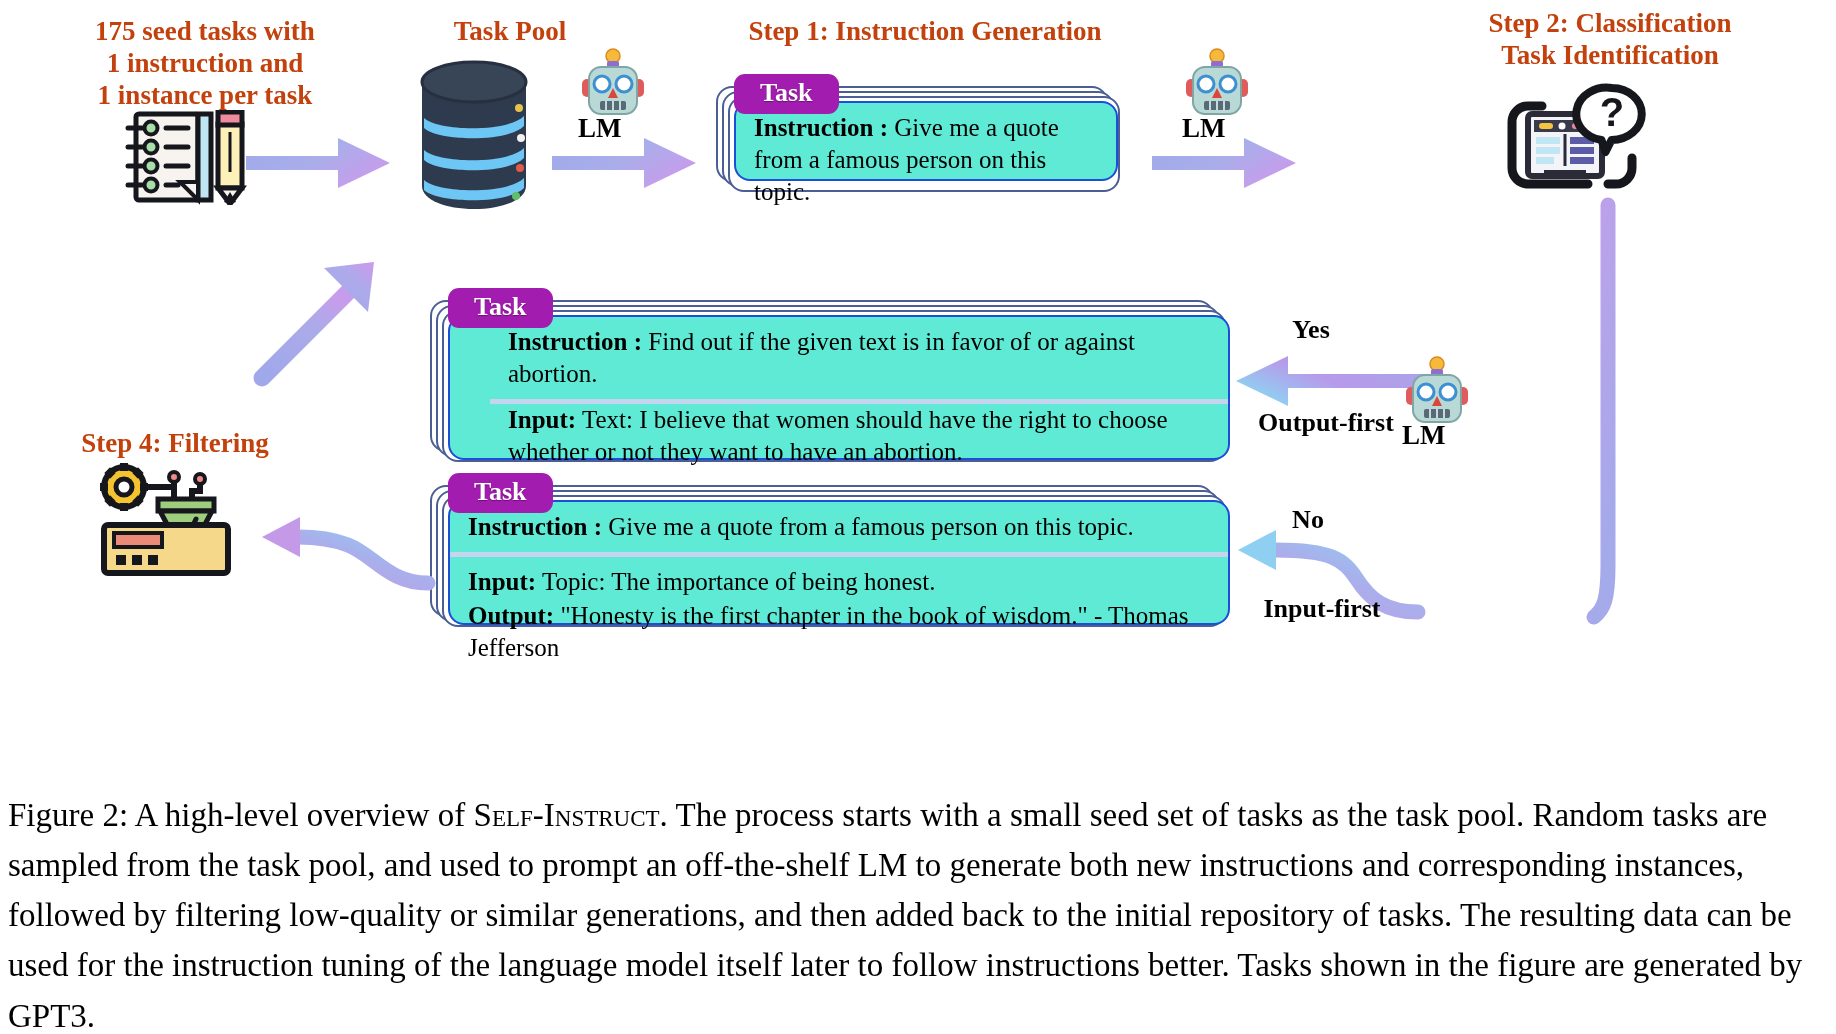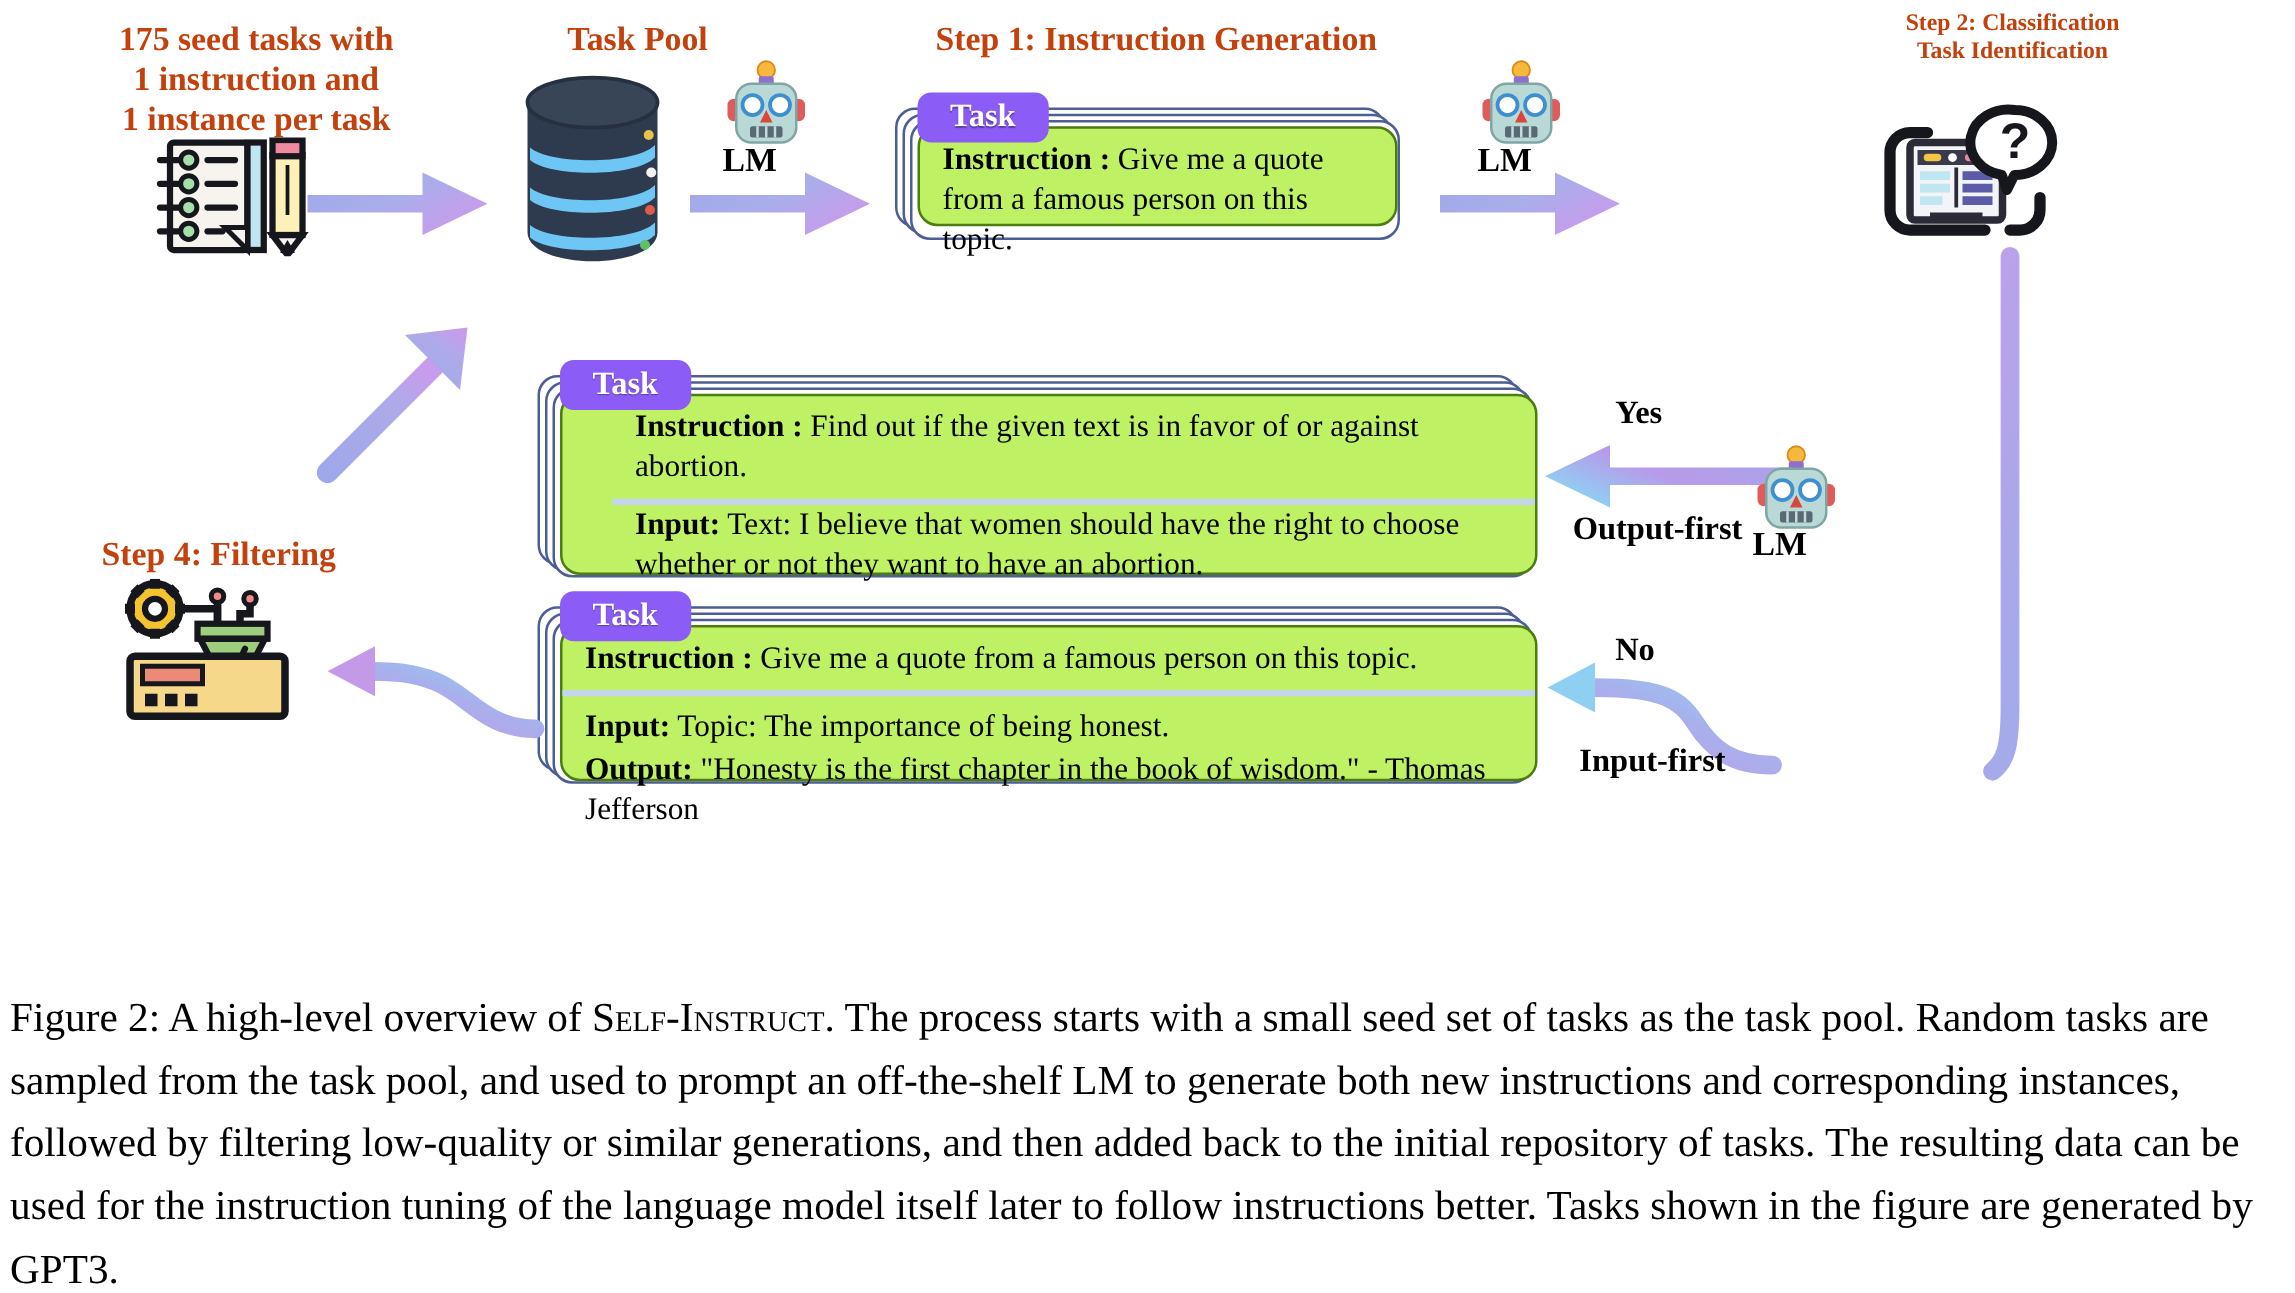--- a/index.html
+++ b/index.html
@@ -19,21 +19,21 @@
     font-family: "Liberation Serif", serif;
     font-weight: bold;
     color: #c2410c;
     text-align: center;
     line-height: 1.18;
     white-space: pre-line;
   }
   .h-seed   { left: 60px;  top: 16px;  width: 290px; font-size: 27px; }
   .h-pool   { left: 420px; top: 16px;  width: 180px; font-size: 27px; }
   .h-step1  { left: 700px; top: 16px;  width: 450px; font-size: 27px; }
-  .h-step2  { left: 1430px;top: 8px;   width: 360px; font-size: 19px; }
+  .h-step2  { left: 1430px;top: 8px;   width: 360px; font-size: 27px; }
   .h-step3  { left: 530px; top: 305px; width: 560px; font-size: 27px; }
   .h-step4  { left: 45px;  top: 428px; width: 260px; font-size: 27px; }
 
   .lm-label {
     font-family: "Liberation Serif", serif;
     font-weight: bold; font-size: 27px; color: #000; 
   }
   .branch-label {
     font-family: "Liberation Serif", serif;
     font-weight: bold; font-size: 26px; color: #000; text-align: center;
@@ -43,28 +43,28 @@
   
   .card-stack { position: absolute; }
   .card-ghost {
     position: absolute;
     border: 2px solid #4c5f94;
     border-radius: 16px;
     background: #ffffff;
   }
   .card-main {
     position: absolute;
-    border: 2px solid #4d7c0f;
+    border: 2px solid #1d4ed8;
     border-radius: 16px;
-    background: #bef264;
+    background: #5eead4;
     overflow: visible;
   }
   .card-tab {
     position: absolute;
-    background: #8b5cf6;
+    background: #a21caf;
     color: #ffffff;
     font-family: "Liberation Serif", serif;
     font-weight: bold;
     font-size: 26px;
     border-radius: 11px;
     padding: 4px 26px 6px 26px;
     z-index: 6;
     text-shadow: 0 1px 1px rgba(0,0,0,.35);
     line-height: 1.15;
   }

